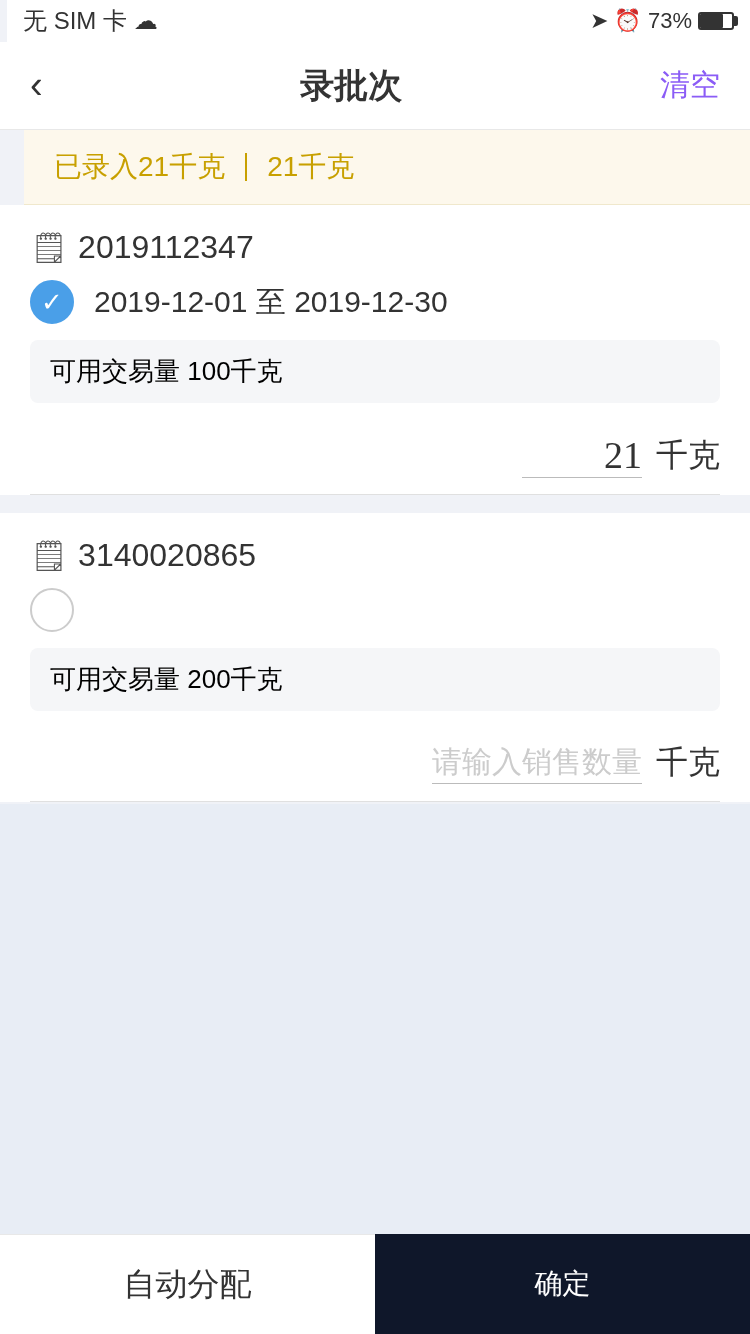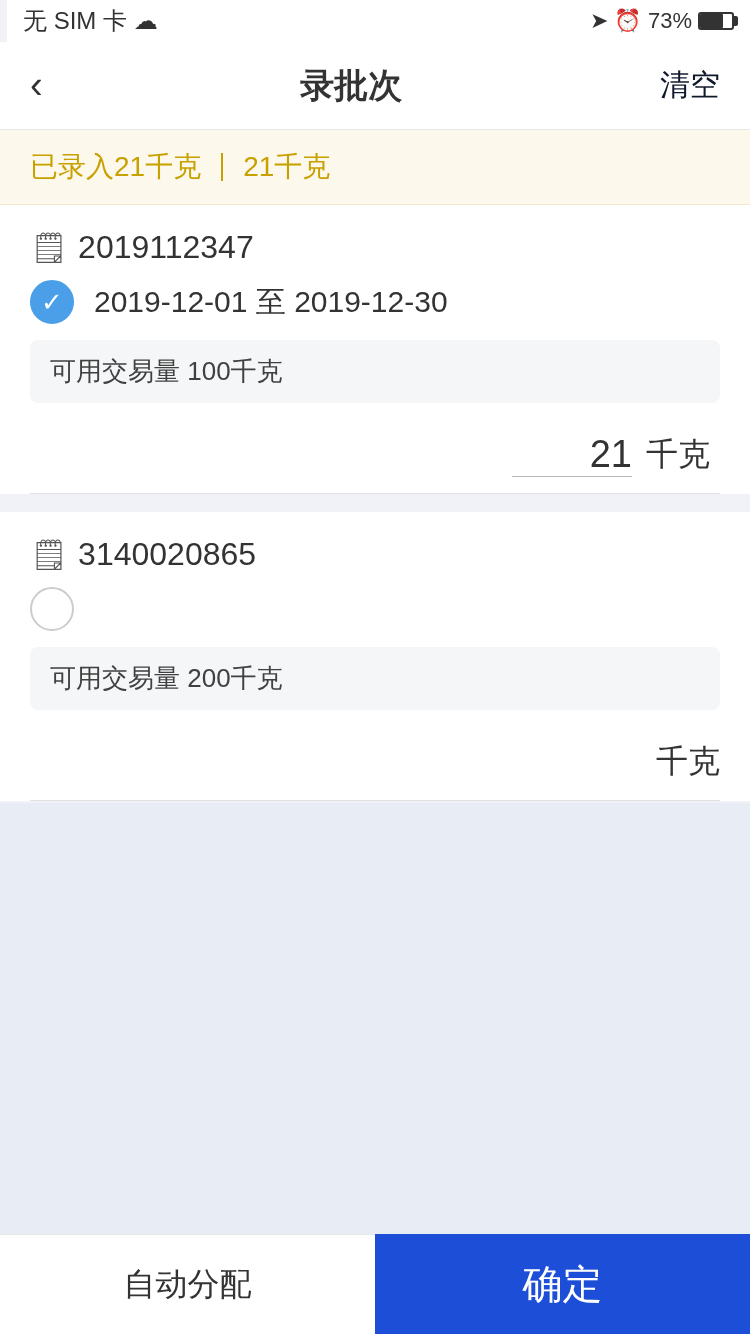--- a/index.html
+++ b/index.html
@@ -44,32 +44,33 @@
       cursor: pointer;
     }
     .nav-title {
       font-size: 34px;
       font-weight: 600;
       color: #333;
       text-align: center;
     }
     .nav-action {
       font-size: 30px;
-      color: #0f172a;
+      color: #8b5cf6;
       cursor: pointer;
     }
 
     
     .info-banner {
       background: #fdf8ec;
       padding: 18px 30px;
       display: flex;
       align-items: center;
       gap: 20px;
       border-bottom: 1px solid #f0e8cc;
+      margin-left: 24px;
     }
     .info-label {
       font-size: 28px;
       color: #c8a000;
     }
     .info-divider {
       width: 2px;
       height: 28px;
       background: #c8a000;
     }
@@ -126,31 +127,32 @@
     .batch-date {
       font-size: 30px;
       color: #333;
     }
     .avail-row {
       margin: 6px 30px 14px 30px;
       background: #f5f6f8;
       border-radius: 8px;
       padding: 14px 20px;
       font-size: 26px;
-      color: #404040;
+      color: #000000;
     }
 
     
     .qty-row {
       display: flex;
       align-items: center;
       justify-content: flex-end;
-      padding: 16px 40px 16px 30px;
+      padding: 16px 30px 16px 30px;
       background: #fff;
       gap: 14px;
+      font-family: Liberation Serif, serif;
     }
     .qty-value {
       font-size: 38px;
       color: #333;
       font-weight: 400;
     }
     .qty-unit {
       font-size: 32px;
       color: #333;
     }
@@ -212,23 +214,23 @@
       font-size: 32px;
       color: #333;
       display: flex;
       align-items: center;
       justify-content: center;
       cursor: pointer;
       border-top: 1px solid #e8e8e8;
     }
     .btn-confirm {
       flex: 1;
-      background: #1d4ed8;
+      background: #0f172a;
       border: none;
-      font-size: 40px;
+      font-size: 28px;
       color: #fff;
       display: flex;
       align-items: center;
       justify-content: center;
       cursor: pointer;
     }
 
     
     .main-content {
       padding-bottom: 100px;
@@ -294,20 +296,23 @@
       <span class="batch-icon">🗒</span>
       <span class="batch-id">3140020865</span>
     </div>
     <div class="batch-row">
       <div class="checkbox-circle">
         <span class="checkmark"></span>
       </div>
     </div>
     <div class="avail-row">可用交易量 200千克</div>
     <div class="input-row">
+      <div class="input-underline">
+        <span class="input-placeholder">请输入销售数量</span>
+      </div>
       <span class="input-unit">千克</span>
     </div>
     <div class="separator"></div>
   </div>
 
   <div class="empty-area" style="height: 520px;"></div>
 
 </div>
 
 <div class="bottom-area">

